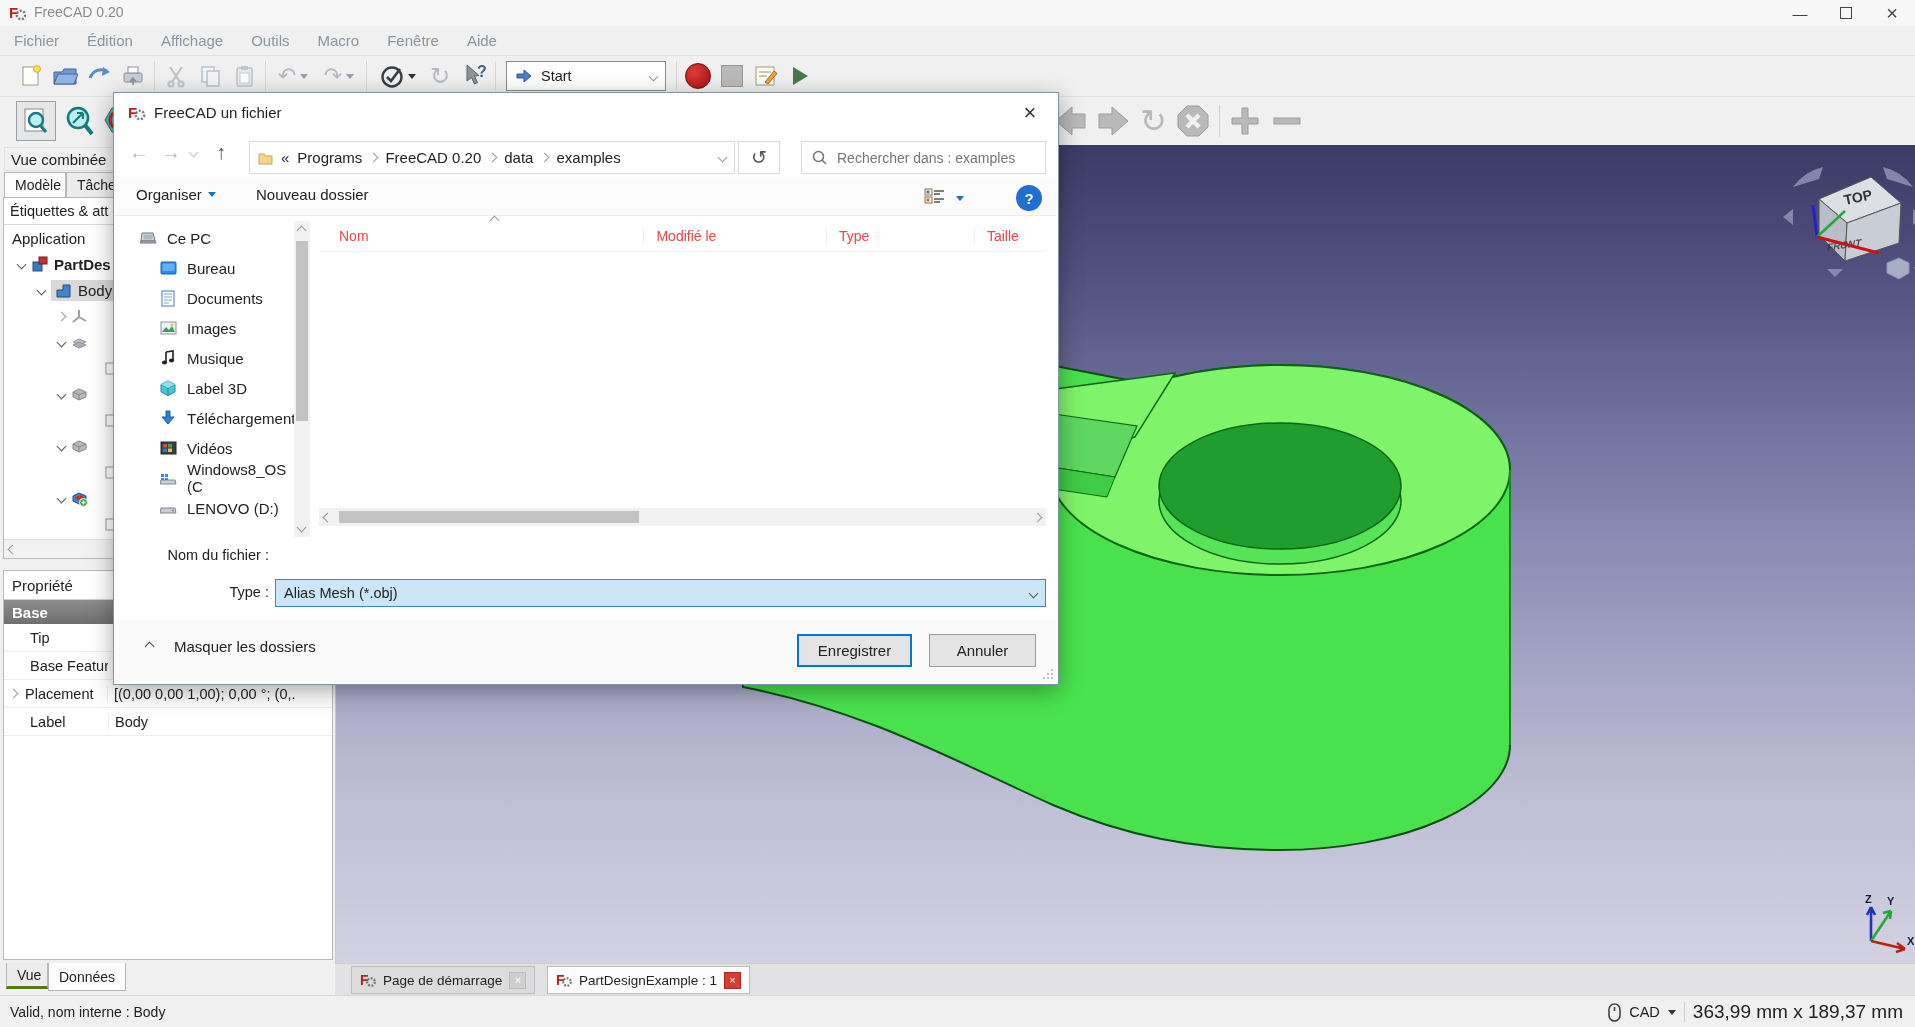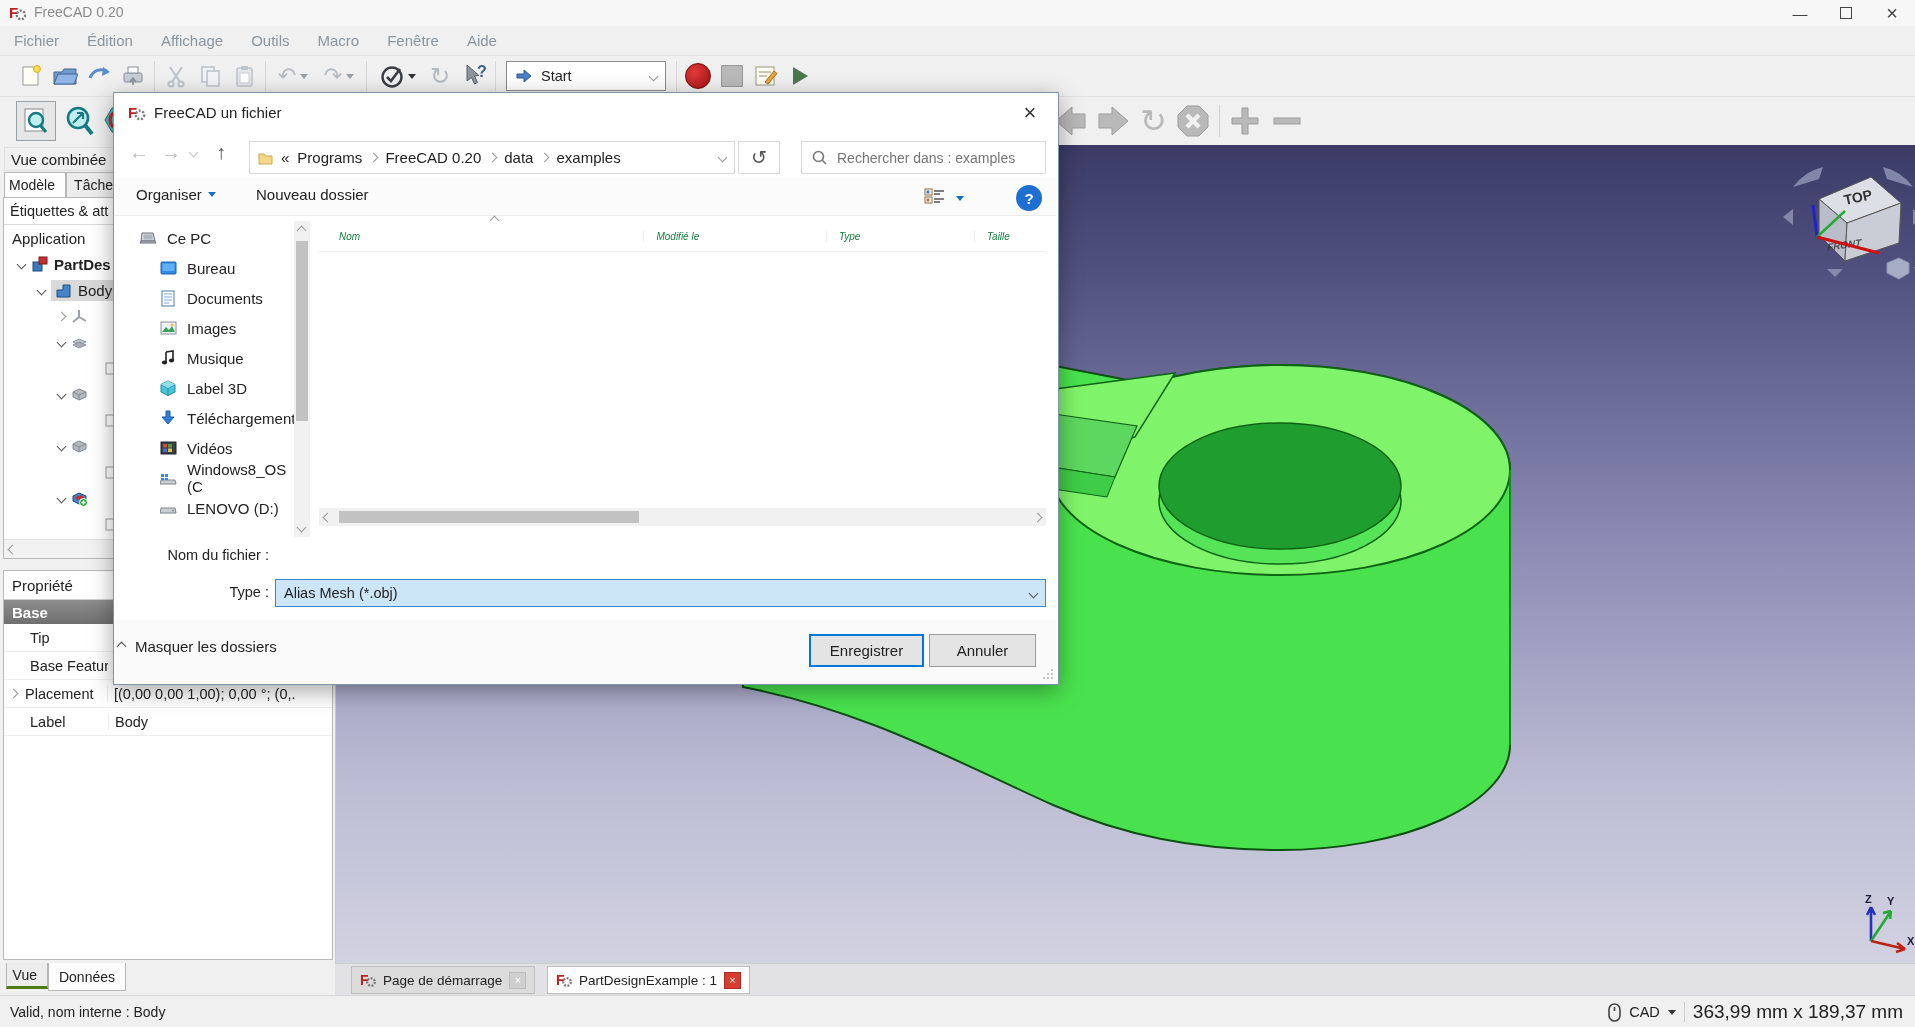--- a/index.html
+++ b/index.html
@@ -26,43 +26,43 @@
   .menuitem{padding:0 14px;color:#8b95a0;font-size:15px;height:29px;display:flex;align-items:center;}
   
   .toolbar{left:0;top:55px;width:1915px;height:41px;background:#f0f0f0;border-top:1px solid #e3e3e3;}
   .toolbar2{left:0;top:96px;width:1915px;height:49px;background:#f0f0f0;border-top:1px solid #e0e0e0;border-bottom:1px solid #d6d6d6;}
   .tbtn{width:34px;height:34px;display:flex;align-items:center;justify-content:center;}
   .tsep{width:1px;height:30px;background:#d8d8d8;margin:0 4px;}
   .gicon{color:#b6bbc2;font-size:22px;}
   
   .dock{left:0;top:145px;width:335px;height:850px;background:#f0f0f0;border-right:1px solid #c9c9c9;}
   .dockhead{left:4px;top:147px;width:327px;height:24px;color:#222;display:flex;align-items:center;padding-left:6px;background:#f0f0f0;border:1px solid #e0e0e0;box-sizing:border-box;}
-  .tab{border:1px solid #b6b6b6;border-bottom:none;background:#ececec;display:flex;align-items:center;justify-content:flex-end;font-size:14px;padding:0 10px;box-sizing:border-box;}
+  .tab{border:1px solid #b6b6b6;border-bottom:none;background:#ececec;display:flex;align-items:center;justify-content:flex-start;font-size:14px;padding:0 10px;box-sizing:border-box;}
   .tab.active{background:#fdfdfd;}
   .panel{background:#fff;border:1px solid #b8b8b8;box-sizing:border-box;}
   .treerow{height:26px;display:flex;align-items:center;gap:6px;}
   .pgrid-row{height:27px;display:flex;align-items:center;border-bottom:1px solid #ededed;font-size:14.5px;}
   .pgrid-label{padding-left:26px;width:104px;box-sizing:border-box;overflow:hidden;white-space:nowrap;}
   .pgrid-val{padding-left:6px;border-left:1px solid #ededed;width:188px;box-sizing:border-box;overflow:hidden;white-space:nowrap;}
   
   .viewport{left:335px;top:145px;width:1580px;height:818px;
      background:linear-gradient(180deg,#3b3b66 0%,#50507f 15%,#8a8ab4 48%,#bcbcd4 78%,#d2d2e2 100%);}
   
   .doctabbar{left:335px;top:963px;width:1580px;height:32px;background:#e2e2e4;border-top:1px solid #cfcfcf;}
   .doctab{height:28px;display:flex;align-items:center;gap:7px;padding:0 8px;font-size:13.5px;border:1px solid #bdbdbd;box-sizing:border-box;}
   
   .statusbar{left:0;top:995px;width:1915px;height:32px;background:#f0f0f0;border-top:1px solid #d8d8d8;}
   
   .dialog{left:113px;top:92px;width:944px;height:591px;background:#fff;border:1px solid #7f93a6;box-shadow:0 6px 22px rgba(0,0,0,.35);}
   .navbox{border:1px solid #d9d9d9;background:#fff;display:flex;align-items:center;box-sizing:border-box;height:33px;}
   .combo{border:1px solid #8a8a8a;background:#fff;display:flex;align-items:center;box-sizing:border-box;height:28px;font-size:14.5px;}
   .btn{display:flex;align-items:center;justify-content:center;background:#e4e4e4;border:1px solid #9b9b9b;box-sizing:border-box;font-size:15px;height:33px;}
-  .btn.primary{border:2px solid #0078d7;margin-left:12px;}
+  .btn.primary{border:2px solid #0078d7;}
   .scroll-thumb{background:#c2c2c2;}
-  .colhdr{font-size:10px;color:#15803d;font-style:italic;}
+  .colhdr{font-size:14px;color:#ef4444;}
   .sideitem{height:30px;display:flex;align-items:center;gap:10px;font-size:15px;}
   .ico16{width:17px;height:17px;flex:none;}
 </style>
 </head>
 <body>
 
 <div id="app">
 
   <div class="abs titlebar flex">
     <svg class="abs" style="left:9px;top:4px" width="17" height="17">
@@ -611,21 +611,21 @@
     </div>
 
     <div class="abs" style="left:0;top:454px;width:155px;text-align:right;font-size:14.5px">Nom du fichier :</div>
     <div class="abs" style="left:0;top:491px;width:155px;text-align:right;font-size:14.5px">Type :</div>
     <div class="abs combo" style="left:161px;top:486px;width:771px;padding:0 8px;background:#cde6f7;border:1px solid #3a84c8">
       <span style="flex:1">Alias Mesh (*.obj)</span>
       <span class="chv down sm" style="border-color:#555"></span>
     </div>
 
     <div class="abs" style="left:0;top:527px;width:942px;height:62px;background:#fafafa">
-      <div class="abs flex" style="left:4px;top:18px;gap:10px">
+      <div class="abs flex" style="left:32px;top:18px;gap:21px">
         <span class="chv up sm" style="border-color:#444"></span>
         <span>Masquer les dossiers</span>
       </div>
       <div class="abs btn primary" style="left:683px;top:14px;width:115px">
           <span>Enregistrer</span>
         </div>
       <div class="abs btn" style="left:815px;top:14px;width:107px">
           <span>Annuler</span>
         </div>
       <svg class="abs" style="right:2px;bottom:2px" width="12" height="12">

